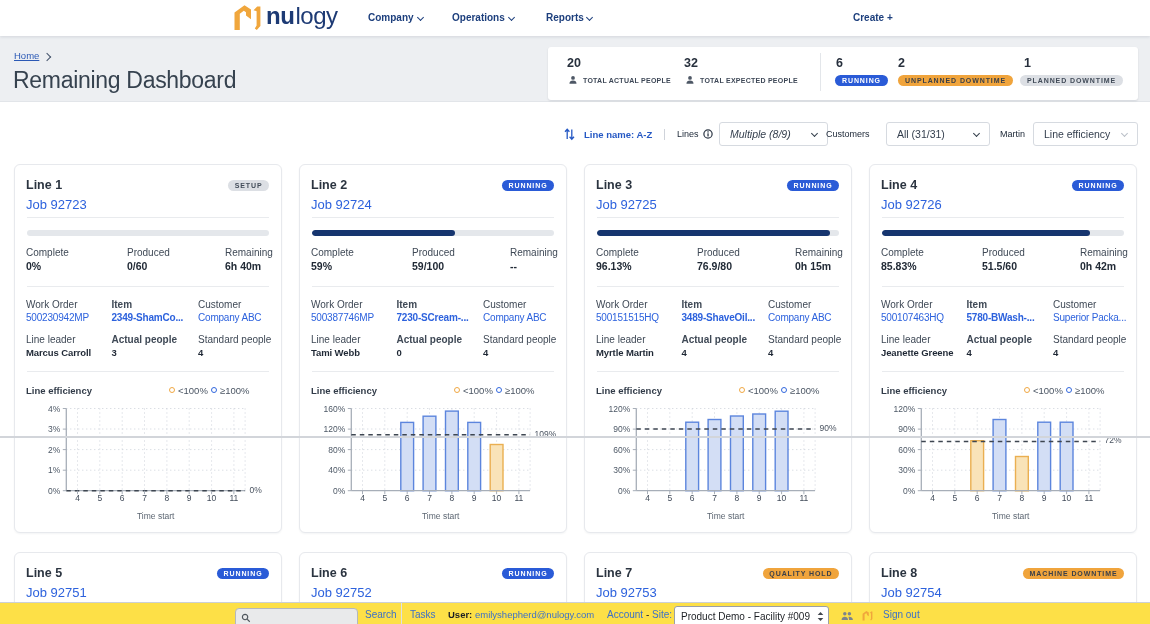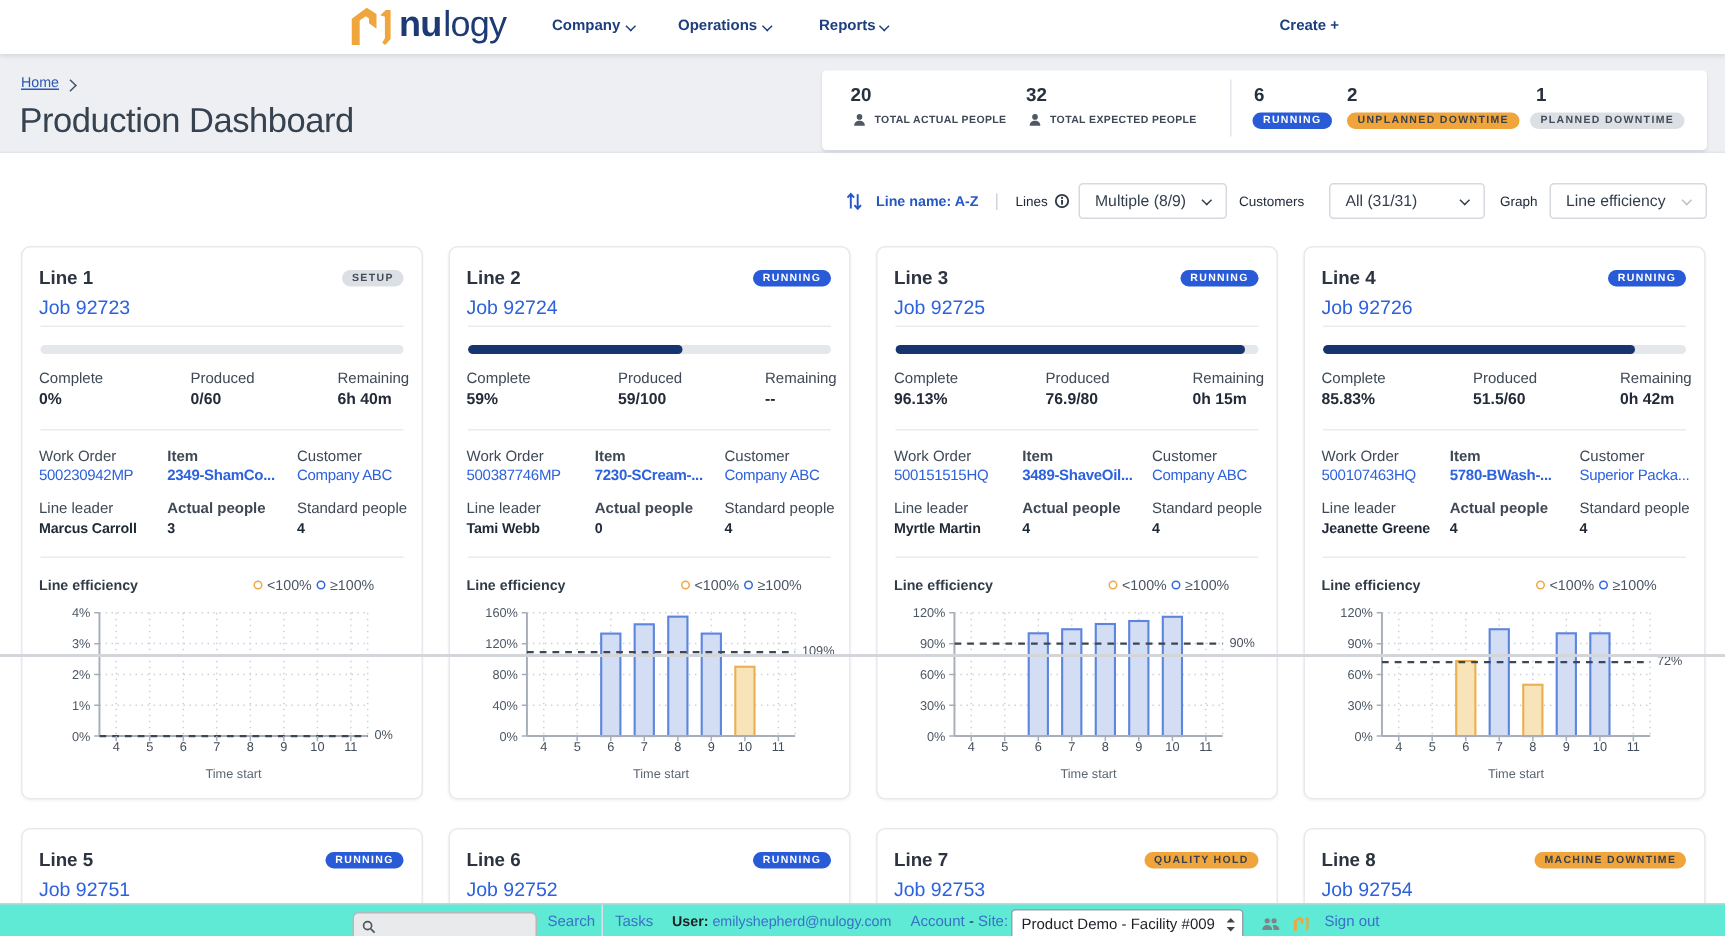--- a/index.html
+++ b/index.html
@@ -53,21 +53,21 @@
 .la { top:135px; } .va { top:148px; } .lb { top:170px; } .vb { top:182.5px; }
 .k1 { left:11px; } .k2 { left:96.5px;font-weight:bold; } .k3 { left:183px; }
 .eff { position:absolute; top:221px; left:11px; font-size:9.5px; font-weight:700; color:#323c49; line-height:1; }
 .leg { position:absolute; top:221px; font-size:9.5px; color:#4a5563; line-height:1; }
 .ldot { position:absolute; top:221.5px; width:6px; height:6px; border-radius:50%; background:#fff; }
 
 
 .xline { position:absolute; left:0; top:435.8px; width:1150px; height:1.8px; background:#d2d5da; z-index:50; }
 
 
-.footer { position:absolute; left:0; top:602px; width:1150px; height:22px; background:#5eead4; border-top:1px solid #ccd0d5; z-index:60; }
+.footer { position:absolute; left:0; top:602px; width:1150px; height:22px; background:#fde047; border-top:1px solid #ccd0d5; z-index:60; }
 .fi { position:absolute; font-size:10px; line-height:1; }
 .flink { color:#3c70c8; }
 </style>
 </head>
 <body>
 
 <div class="topnav">
   <svg width="106" height="26" viewBox="0 0 106 26" style="position:absolute;left:233px;top:4px">
     <path d="M1.5,26 L1.5,8.5 L11.5,1.2 L18,5.4 L18,15.2 L13,11.5 L13,8.3 L10.8,6.8 L6.8,9.7 L6.8,26 Z" fill="#f0a63c"></path>
     <path d="M20.5,6.2 L24.2,2.6 L27.4,2.6 L27.4,22 L23.8,26 L21.8,24.5 L23.6,21.5 L23.6,7.2 Z" fill="#f0a63c"></path>
@@ -79,21 +79,21 @@
   <span class="navitem" style="left:452px">Operations</span>
     <span class="nchev" style="left:509px"></span>
   <span class="navitem" style="left:546px">Reports</span>
     <span class="nchev" style="left:587px"></span>
   <span class="navitem" style="left:853px">Create +</span>
 </div>
 
 <div class="band"></div>
 <div class="crumb"><a>Home</a></div>
 <div class="crumbchev"></div>
-<h1 class="title">Production Dashboard</h1>
+<h1 class="title">Remaining Dashboard</h1>
 
 <div class="stats"></div>
 <span class="snum" style="left:567px">20</span>
 <span class="snum" style="left:684px">32</span>
 <span class="snum" style="left:836px">6</span>
 <span class="snum" style="left:898px">2</span>
 <span class="snum" style="left:1024px">1</span>
 <svg width="10" height="10" viewBox="0 0 24 24" fill="#4d5765" style="position:absolute;left:568px;top:75px">
     <circle cx="12" cy="7" r="4.5"></circle>
     <path d="M3.5,21 C3.5,15.5 7,13 12,13 C17,13 20.5,15.5 20.5,21 Z"></path>
@@ -114,24 +114,24 @@
   <path d="M7.8,2.5 L7.8,12 M5.6,9.8 L7.8,12.2 L10,9.8" stroke="#2558c4" stroke-width="1.3" fill="none"></path>
 </svg>
 <span class="sortlink">Line name: A-Z</span>
 <div class="fdiv"></div>
 <span class="flabel" style="left:677px">Lines</span>
 <svg style="position:absolute;left:703px;top:128.5px" width="10" height="10" viewBox="0 0 16 16">
     <circle cx="8" cy="8" r="6.6" fill="none" stroke="#303a48" stroke-width="2"></circle>
     <rect x="7" y="6.9" width="2.1" height="5" fill="#303a48"></rect>
     <rect x="7" y="3.6" width="2.1" height="2.1" fill="#303a48"></rect>
   </svg>
-<div class="fselect" style="left:719px;width:99px;">Multiple (8/9)<span class="fsc"></span></div>
+<div class="fselect" style="left:719px;width:109px;font-style:italic;">Multiple (8/9)<span class="fsc"></span></div>
 <span class="flabel" style="left:826px">Customers</span>
 <div class="fselect" style="left:886px;width:104px;">All (31/31)<span class="fsc"></span></div>
-<span class="flabel" style="left:1000px">Graph</span>
+<span class="flabel" style="left:1000px">Martin</span>
 <div class="fselect" style="left:1033px;width:105px;">Line efficiency<span class="fsc" style="border-color:#b9bfc7"></span></div>
 
 <div id="cards">
     <div class="card" style="left:14px;top:164px">
       <span class="ct">Line 1</span>
       <span class="cbadge b-gray">SETUP</span>
       <a class="job">Job 92723</a>
       <div class="hr" style="top:52px"></div>
       <div class="pbar">
         <div class="pfill" style="width:0%"></div>

